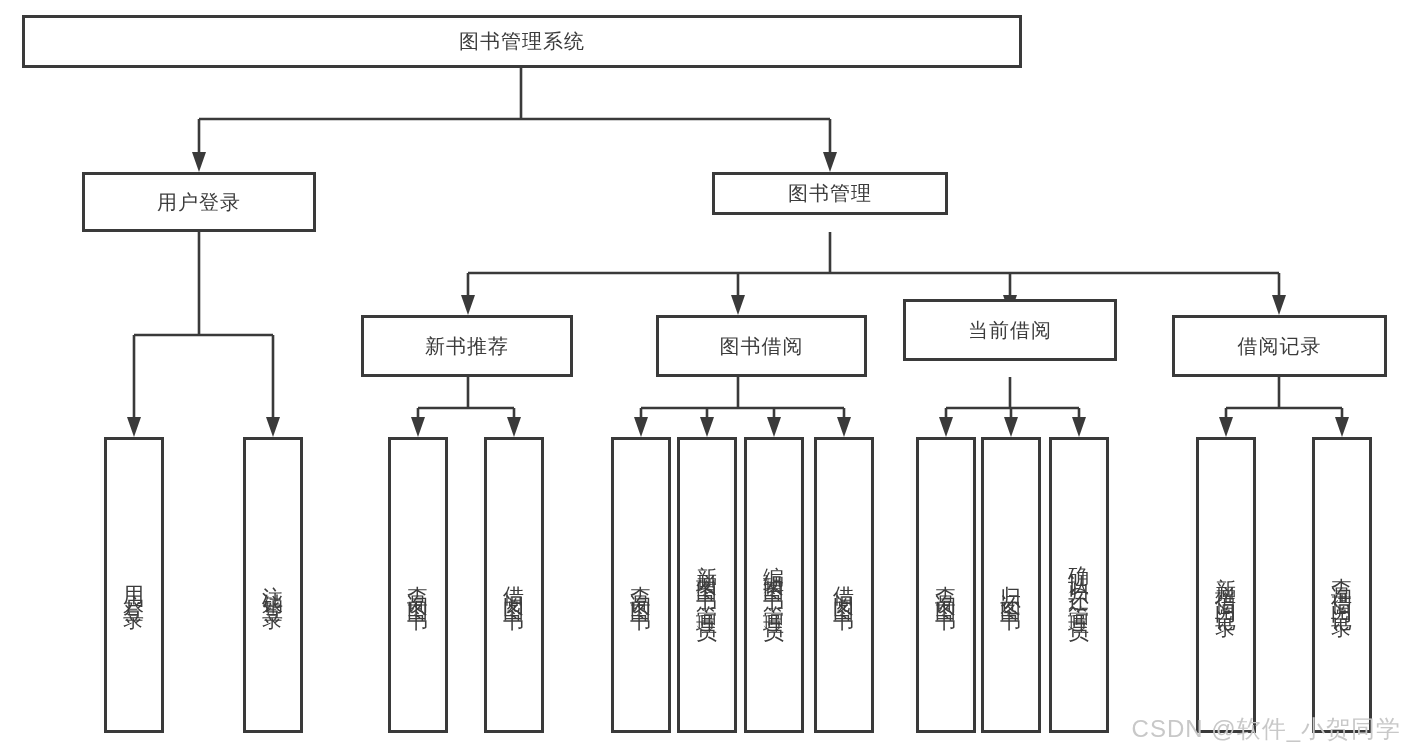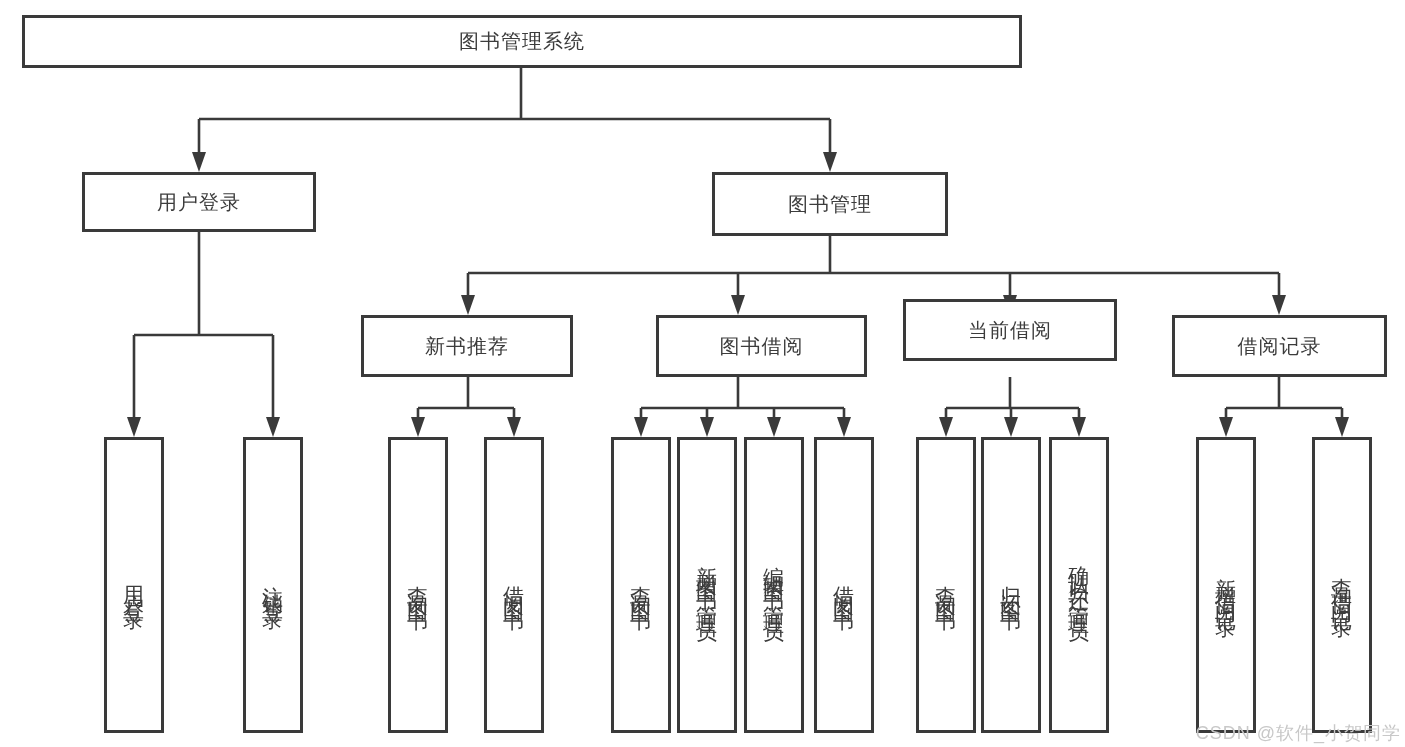--- a/index.html
+++ b/index.html
@@ -15,21 +15,21 @@
     text-align:center;
   }
   .hbox { font-size:20px; letter-spacing:1px; }
   .vbox { top:437px; width:60px; height:296px; }
   .vlabel {
     writing-mode:vertical-rl; text-orientation:upright;
     font-size:21px; line-height:1; letter-spacing:8px; white-space:nowrap;
   }
   .watermark {
     position:absolute; right:4px; bottom:2px; z-index:5;
-    font-size:18px; color:#c8c8c8; letter-spacing:1px;
+    font-size:24px; color:#c8c8c8; letter-spacing:1px;
   }
 </style>
 </head>
 <body>
 
 <div class="canvas">
 
   <svg class="connectors" viewBox="0 0 1405 747" xmlns="http://www.w3.org/2000/svg">
     <defs>
       <polygon id="ah" points="-7,-20 7,-20 0,0" fill="#3a3a3a"></polygon>
@@ -63,21 +63,21 @@
     <use href="#ah" transform="translate(1342,437)"></use>
   </svg>
 
   <div class="box hbox" style="left:22px; top:15px; width:1000px; height:53px;">
     <span>图书管理系统</span>
   </div>
 
   <div class="box hbox" style="left:82px; top:172px; width:234px; height:60px;">
     <span>用户登录</span>
   </div>
-  <div class="box hbox" style="left:712px; top:172px; width:236px; height:64px;">
+  <div class="box hbox" style="left:712px; top:172px; width:236px; height:43px;">
     <span>图书管理</span>
   </div>
 
   <div class="box hbox" style="left:361px; top:315px; width:212px; height:62px;align-items:center;">
     <span>新书推荐</span>
   </div>
   <div class="box hbox" style="left:632px; top:315px; width:211px; height:62px;margin-left:24px;">
     <span>图书借阅</span>
   </div>
   <div class="box hbox" style="left:903px; top:299px; width:214px; height:62px;">

